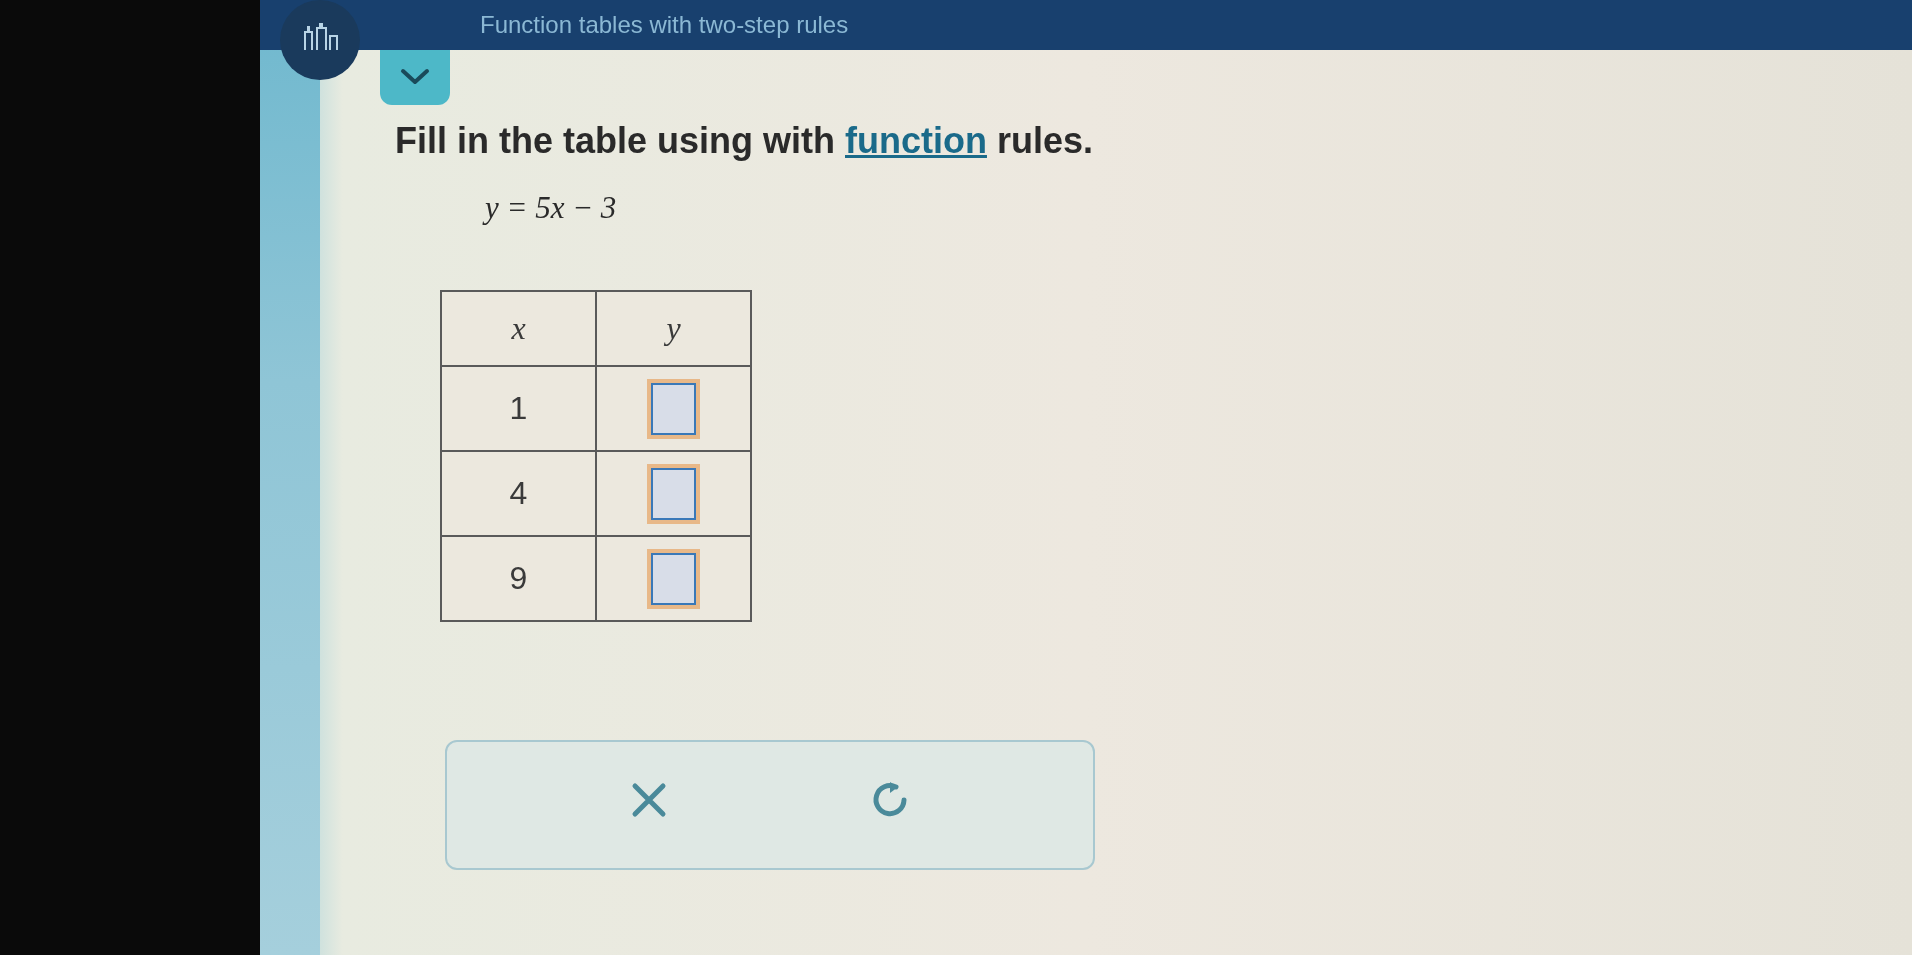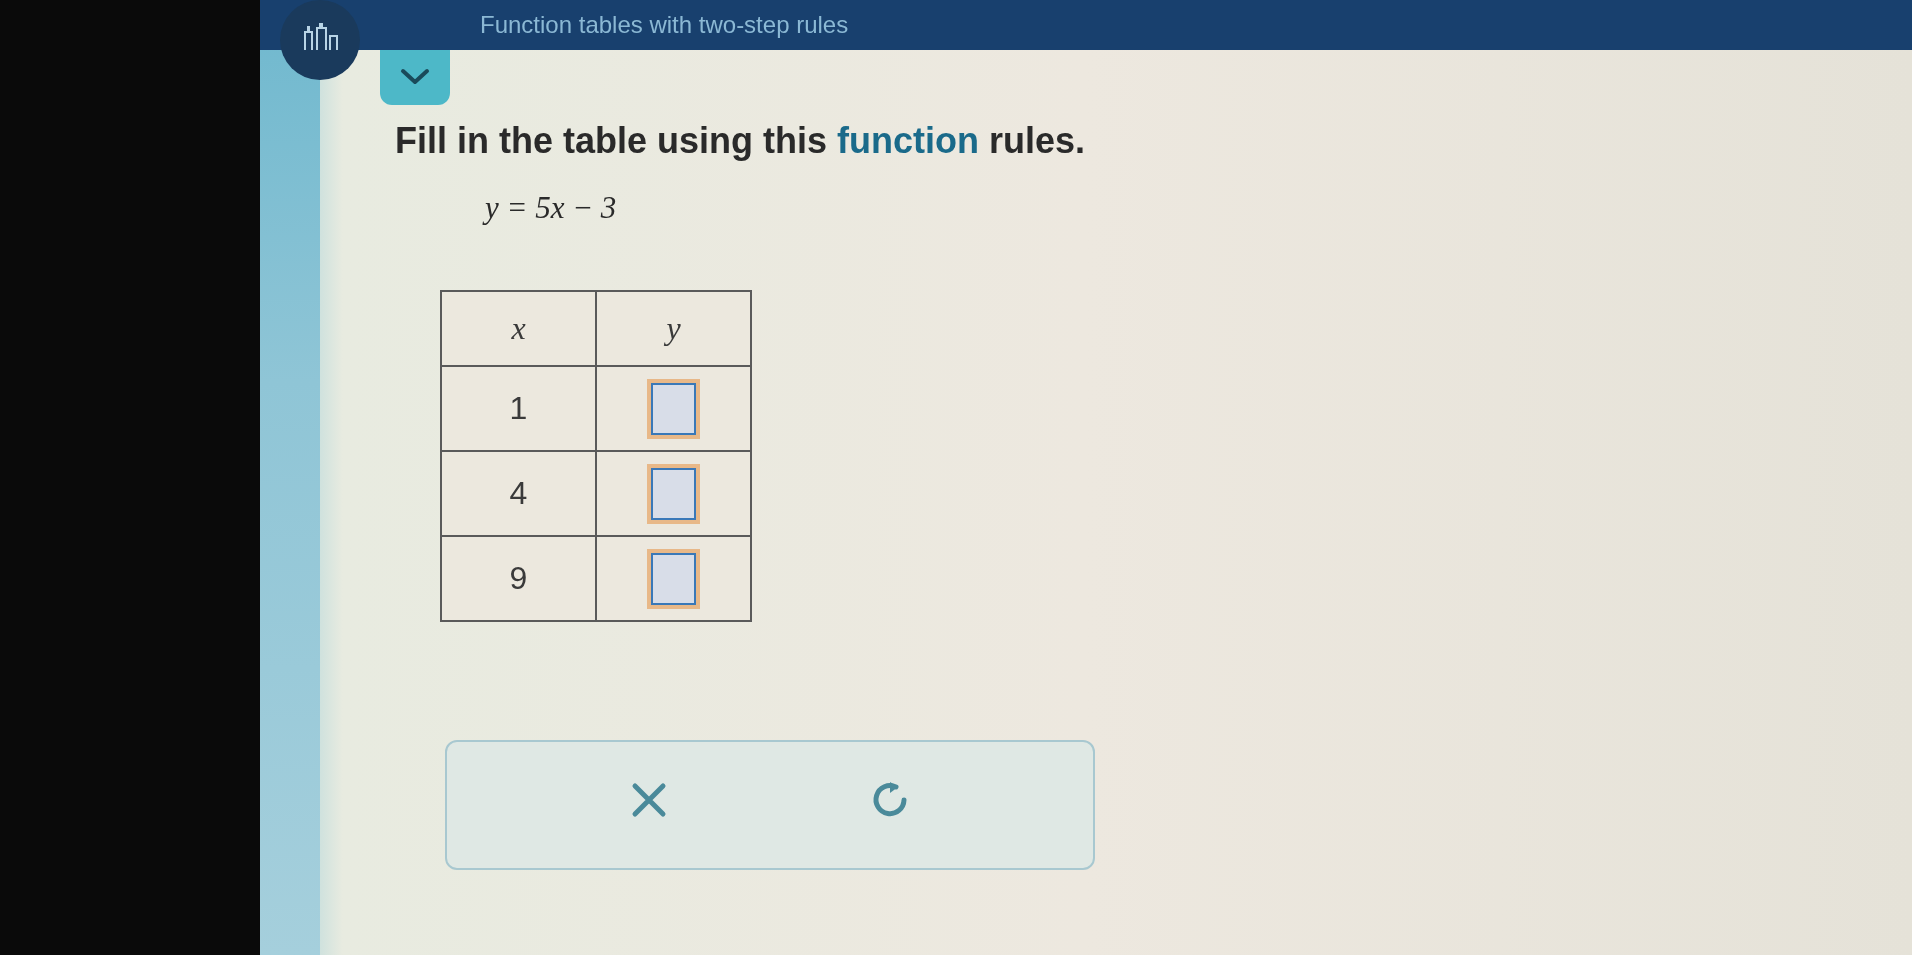--- a/index.html
+++ b/index.html
@@ -87,20 +87,21 @@
     }
     .question-text {
       position: absolute;
       left: 135px;
       top: 120px;
       font-size: 36px;
       font-weight: bold;
       color: #2a2a2a;
     }
     .function-link {
+      text-decoration: underline;
       color: #1a6a8a;
       cursor: pointer;
     }
     .equation {
       position: absolute;
       left: 225px;
       top: 190px;
       font-size: 31px;
       font-style: italic;
       color: #2a2a2a;
@@ -190,21 +191,21 @@
 
   <div class="dropdown-tab">
     <span>
       <svg viewBox="0 0 30 20">
         <path d="M3 5 L15 16 L27 5" stroke="#1a4a5a" stroke-width="4" fill="none" stroke-linecap="round" stroke-linejoin="round"></path>
       </svg>
     </span>
   </div>
 
   <div class="question-text">
-    <span>Fill in the table using this </span><span class="function-link">function</span><span> rules.</span>
+    <span>Fill in the table using with </span><span class="function-link">function</span><span> rules.</span>
   </div>
 
   <div class="equation">
     <span class="y-var">y</span> = 5<span class="x-var">x</span> − 3
   </div>
 
   <table class="function-table">
     <tbody>
         <tr>
       <th>x</th>

